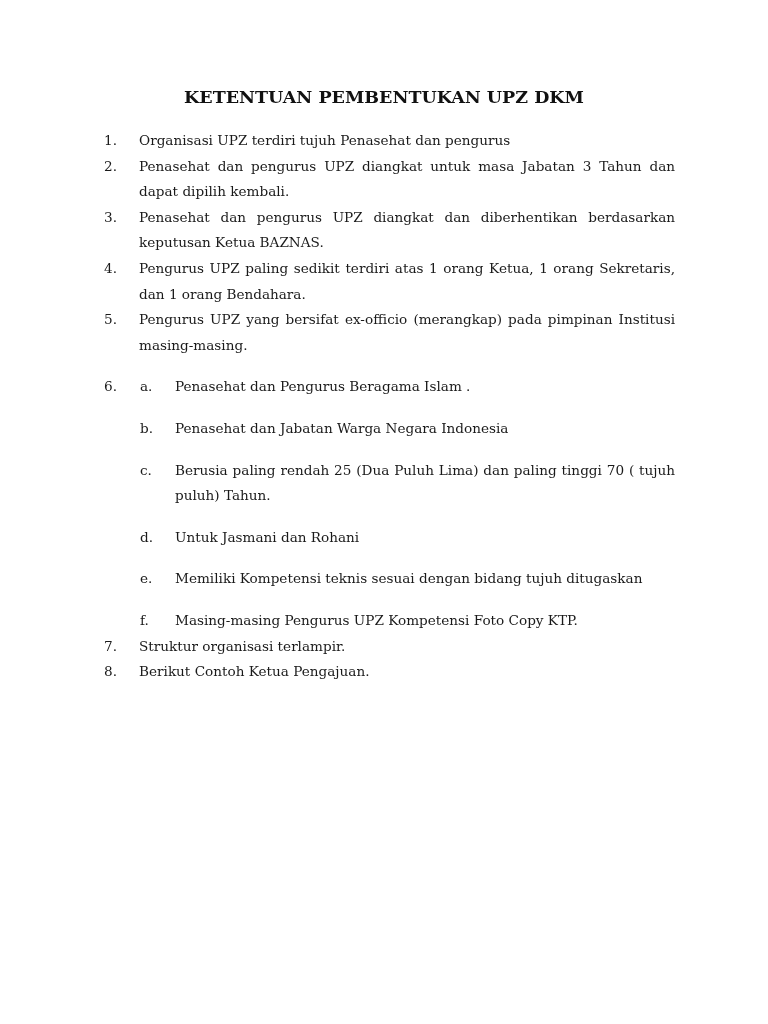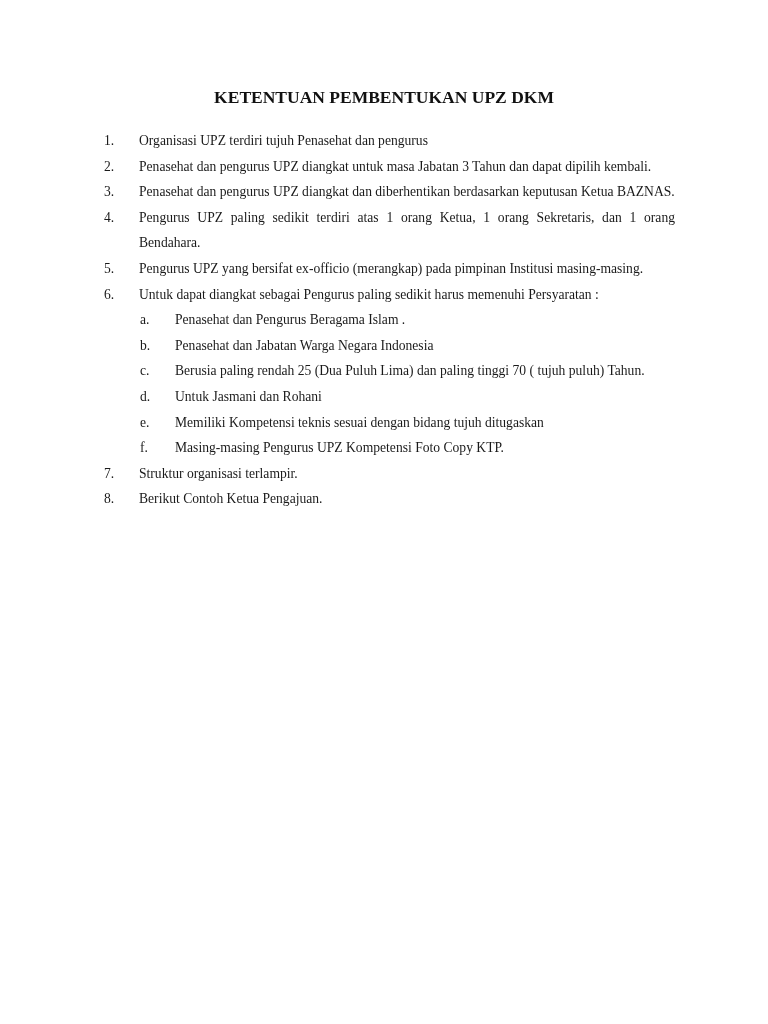--- a/index.html
+++ b/index.html
@@ -14,21 +14,20 @@
       overflow: hidden;
       font-family: "DejaVu Serif", "Liberation Serif", serif;
       color: #1a1a1a;
     }
     .page {
       position: absolute;
       left: 0;
       top: 0;
       width: 768px;
       height: 1024px;
-      font-family: Liberation Serif, serif;
     }
     .title {
       position: absolute;
       top: 87px;
       left: 0;
       width: 768px;
       text-align: center;
       font-weight: bold;
       font-size: 17.5px;
       letter-spacing: 0px;
@@ -74,20 +73,21 @@
     .subitem .letter {
       position: absolute;
       left: 1px;
       top: 0;
       width: 30px;
     }
     .subitem .text {
       display: block;
       text-align: justify;
       text-align-last: left;
+      margin-top: 16px;
     }
   </style>
 </head>
 <body>
 
 <div class="page">
   <div class="title">KETENTUAN PEMBENTUKAN UPZ DKM</div>
 
   <ol class="list">
     <li class="item">
@@ -105,21 +105,20 @@
     <li class="item">
       <span class="num">4.</span>
       <span class="text">Pengurus UPZ paling sedikit terdiri atas 1 orang Ketua, 1 orang Sekretaris, dan 1 orang Bendahara.</span>
     </li>
     <li class="item">
       <span class="num">5.</span>
       <span class="text">Pengurus UPZ yang bersifat ex-officio (merangkap) pada pimpinan Institusi masing-masing.</span>
     </li>
     <li class="item">
       <span class="num">6.</span>
-      <span class="text">Untuk dapat diangkat sebagai Pengurus paling sedikit harus memenuhi Persyaratan :</span>
       <ol class="sublist">
         <li class="subitem">
           <span class="letter">a.</span>
           <span class="text">Penasehat dan Pengurus Beragama Islam .</span>
         </li>
         <li class="subitem">
           <span class="letter">b.</span>
           <span class="text">Penasehat dan Jabatan Warga Negara Indonesia</span>
         </li>
         <li class="subitem">

